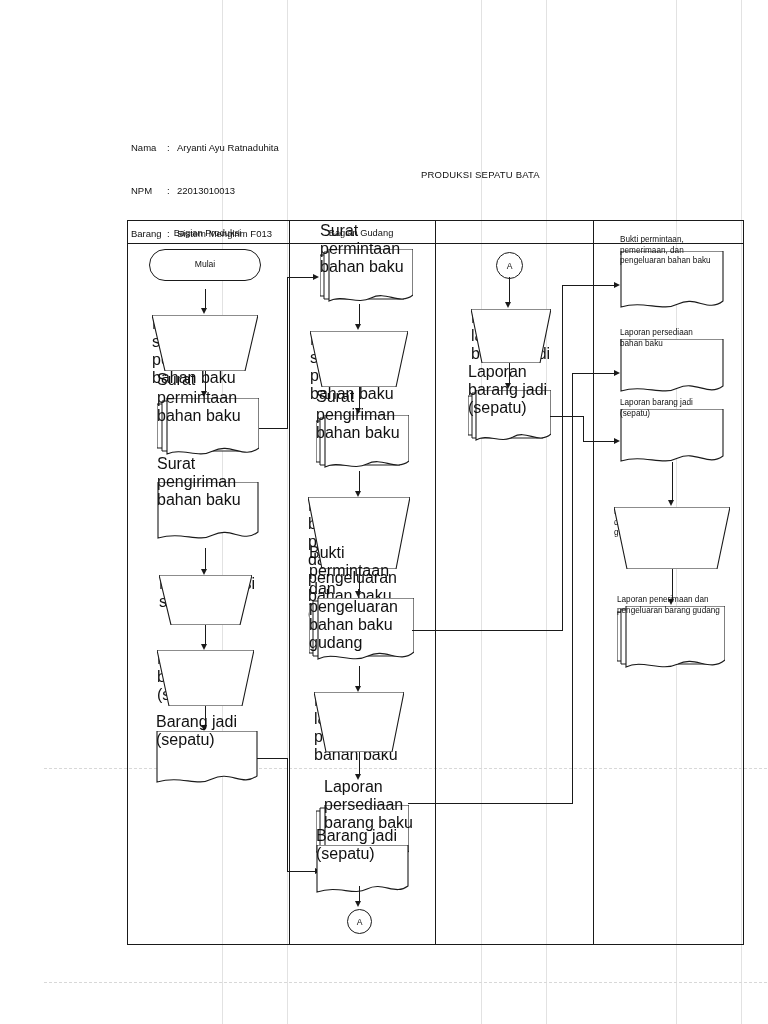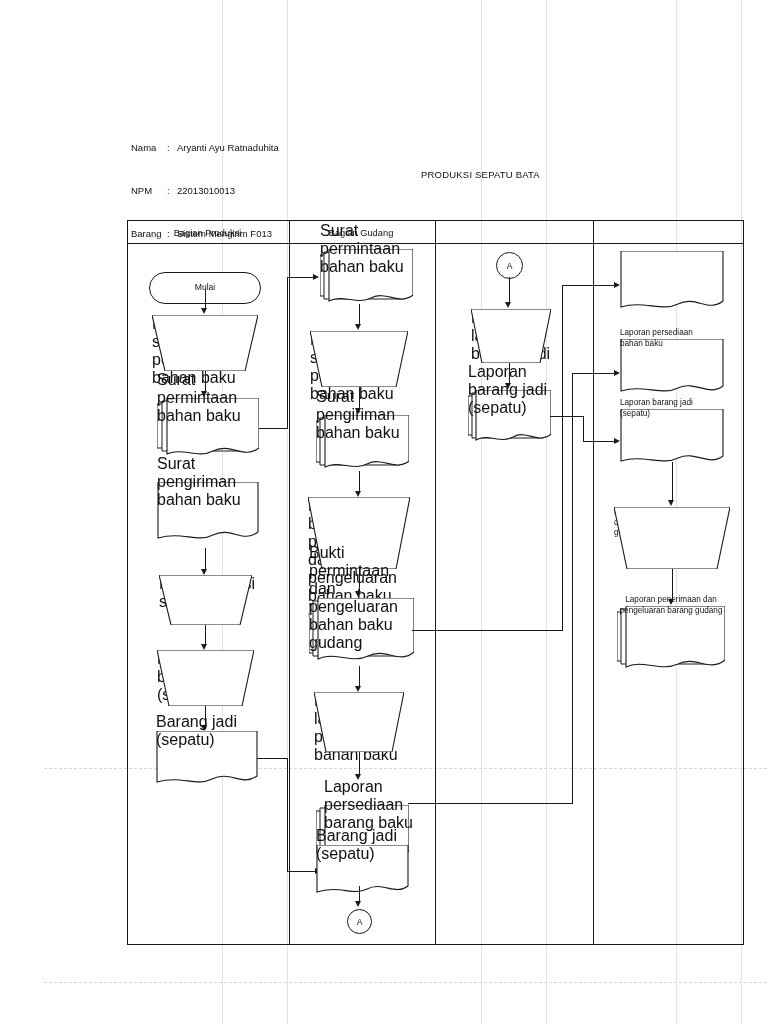--- a/index.html
+++ b/index.html
@@ -97,21 +97,21 @@
   <div class="lane-hdr" style="left:83px;width:161px;">Bagian Produksi</div>
   <div class="lane-hdr" style="left:390px;width:158px;"></div>
 
   <div class="frame">
     <div class="hdr-rule"></div>
     <div class="lane-div" style="left:161px;"></div>
     <div class="lane-div" style="left:307px;"></div>
     <div class="lane-div" style="left:465px;"></div>
   </div>
 
-  <div class="node terminator" style="left:105px;top:272px;width:112px;height:32px;">
+  <div class="node terminator" style="left:105px;top:249px;width:112px;height:32px;">
     <div class="lbl">Mulai</div>
   </div>
   <div class="ln lnv" style="left:160.5px;top:289px;height:21px;"></div>
   <div class="arw arw-d" style="left:157.4px;top:308px;"></div>
 
   <div class="manual" style="left:108px;top:315px;width:106px;height:56px;">
     <svg width="106" height="56" viewBox="0 0 106 56">
         <polygon points="0,0 106,0 93,56 13,56" fill="#fff" stroke="#1a1a1a" stroke-width="1.1"></polygon>
       </svg>
     <div class="lbl">Membuat surat permintaan bahan baku</div>
@@ -291,20 +291,21 @@
 
   <div class="ln lnh" style="left:506px;top:416px;width:34px;"></div>
   <div class="ln lnv" style="left:539px;top:416px;height:26px;"></div>
   <div class="ln lnh" style="left:539px;top:441px;width:32px;"></div>
   <div class="arw arw-r" style="left:570px;top:437.6px;"></div>
 
   <div class="doc" style="left:576px;top:251px;width:104px;height:62px;">
     <svg width="104" height="62" viewBox="0 0 104 62">
       <path d="M1,0 H103 V50 C88,62 76,44 58,53 C42,61 24,49 1,56 Z" fill="#fff" stroke="#1a1a1a" stroke-width="1.1"></path>
     </svg>
+    <div class="lbl" style="top:25px;transform:translateY(-50%);font-size:8.2px;line-height:10.6px;">Bukti permintaan, pemerimaan, dan pengeluaran bahan baku</div>
   </div>
 
   <div class="doc" style="left:576px;top:339px;width:88px;height:58px;">
     <svg width="104" height="58" viewBox="0 0 104 58">
       <path d="M1,0 H103 V47 C88,58 76,41 58,49 C42,57 24,45 1,52 Z" fill="#fff" stroke="#1a1a1a" stroke-width="1.1"></path>
     </svg>
     <div class="lbl" style="top:24px;transform:translateY(-50%);font-size:8.2px;line-height:10.6px;">Laporan persediaan bahan baku</div>
   </div>
 
   <div class="doc" style="left:576px;top:409px;width:104px;height:58px;">
@@ -324,16 +325,16 @@
   </div>
   <div class="ln lnv" style="left:627.5px;top:569px;height:32px;"></div>
   <div class="arw arw-d" style="left:624.4px;top:599px;"></div>
 
   <div class="doc" style="left:573px;top:606px;width:108px;height:68px;">
     <svg width="108" height="68" viewBox="0 0 108 68">
       <path d="M0,6 H94 V55 H0 Z" fill="#fff" stroke="#1a1a1a" stroke-width="1"></path>
       <path d="M4,3 H98 V58 H4 Z" fill="#fff" stroke="#1a1a1a" stroke-width="1"></path>
       <path d="M9,0 H108 V54 C92,67 79,49 61,58 C44,66 25,53 9,61 Z" fill="#fff" stroke="#1a1a1a" stroke-width="1.1"></path>
     </svg>
-    <div class="lbl" style="left:9px;right:1px;top:30px;transform:translateY(-50%);font-size:8.2px;line-height:10.6px;text-align:center;">Laporan penerimaan dan pengeluaran barang gudang</div>
+    <div class="lbl" style="left:9px;right:1px;top:30px;transform:translateY(-50%);font-size:8.2px;line-height:10.6px;">Laporan penerimaan dan pengeluaran barang gudang</div>
   </div>
 
 </div>
 
 </body></html>

